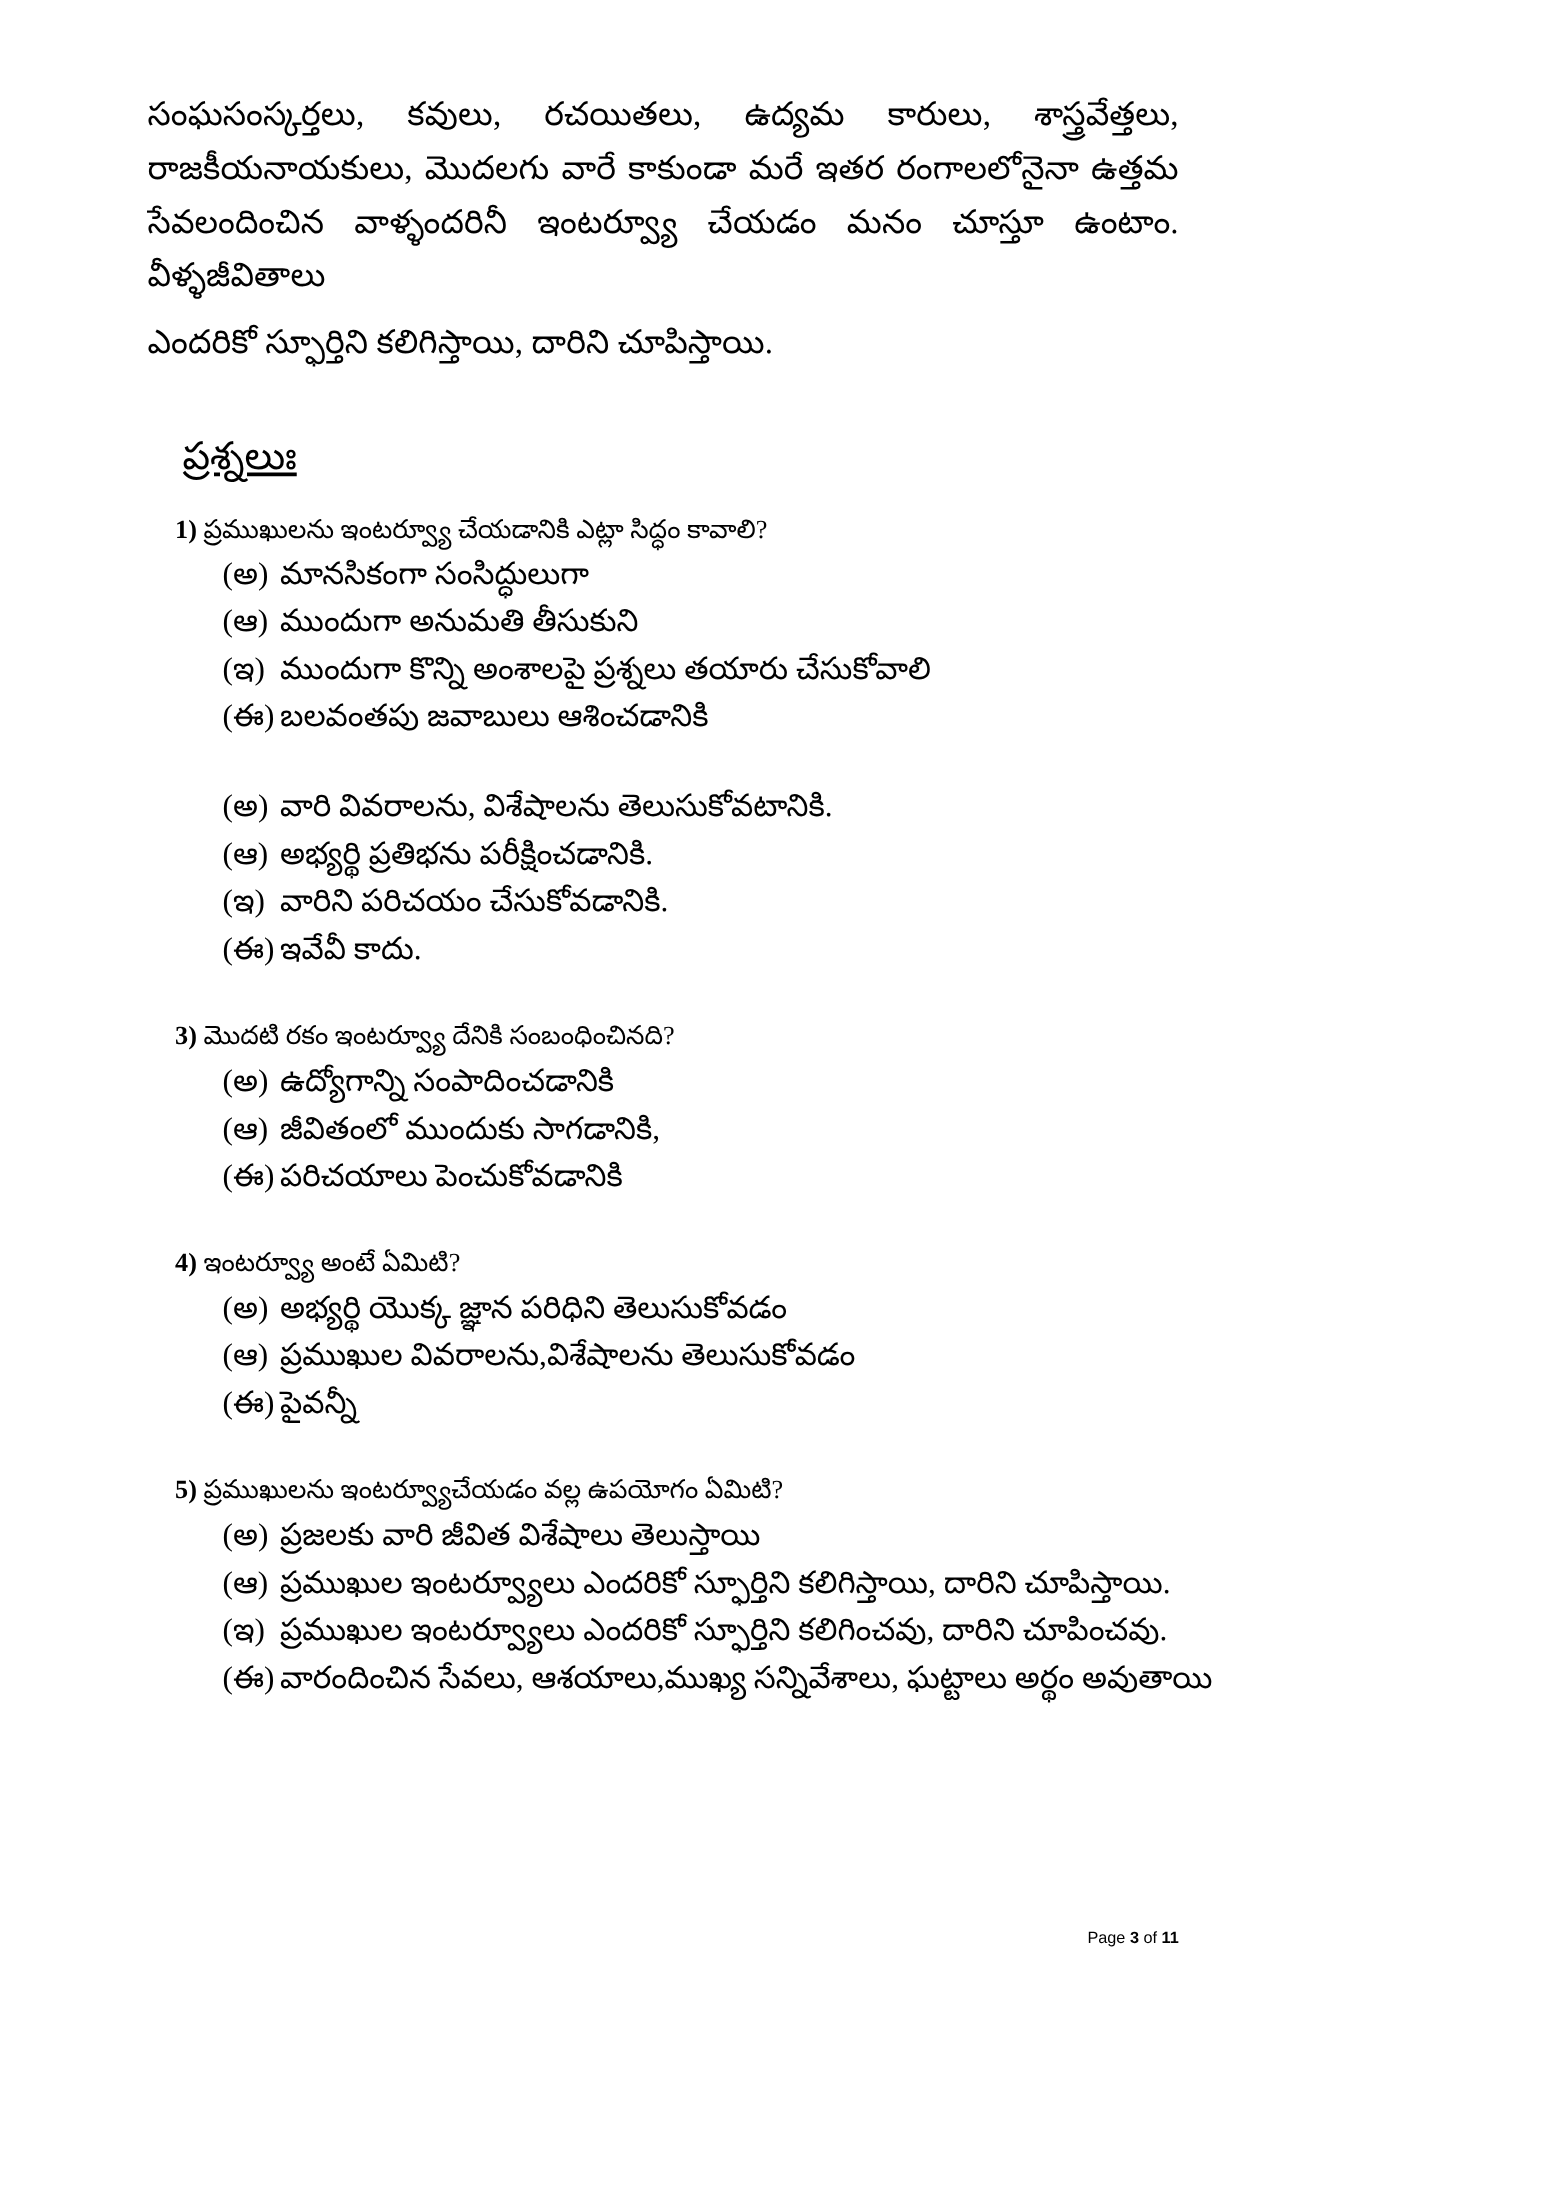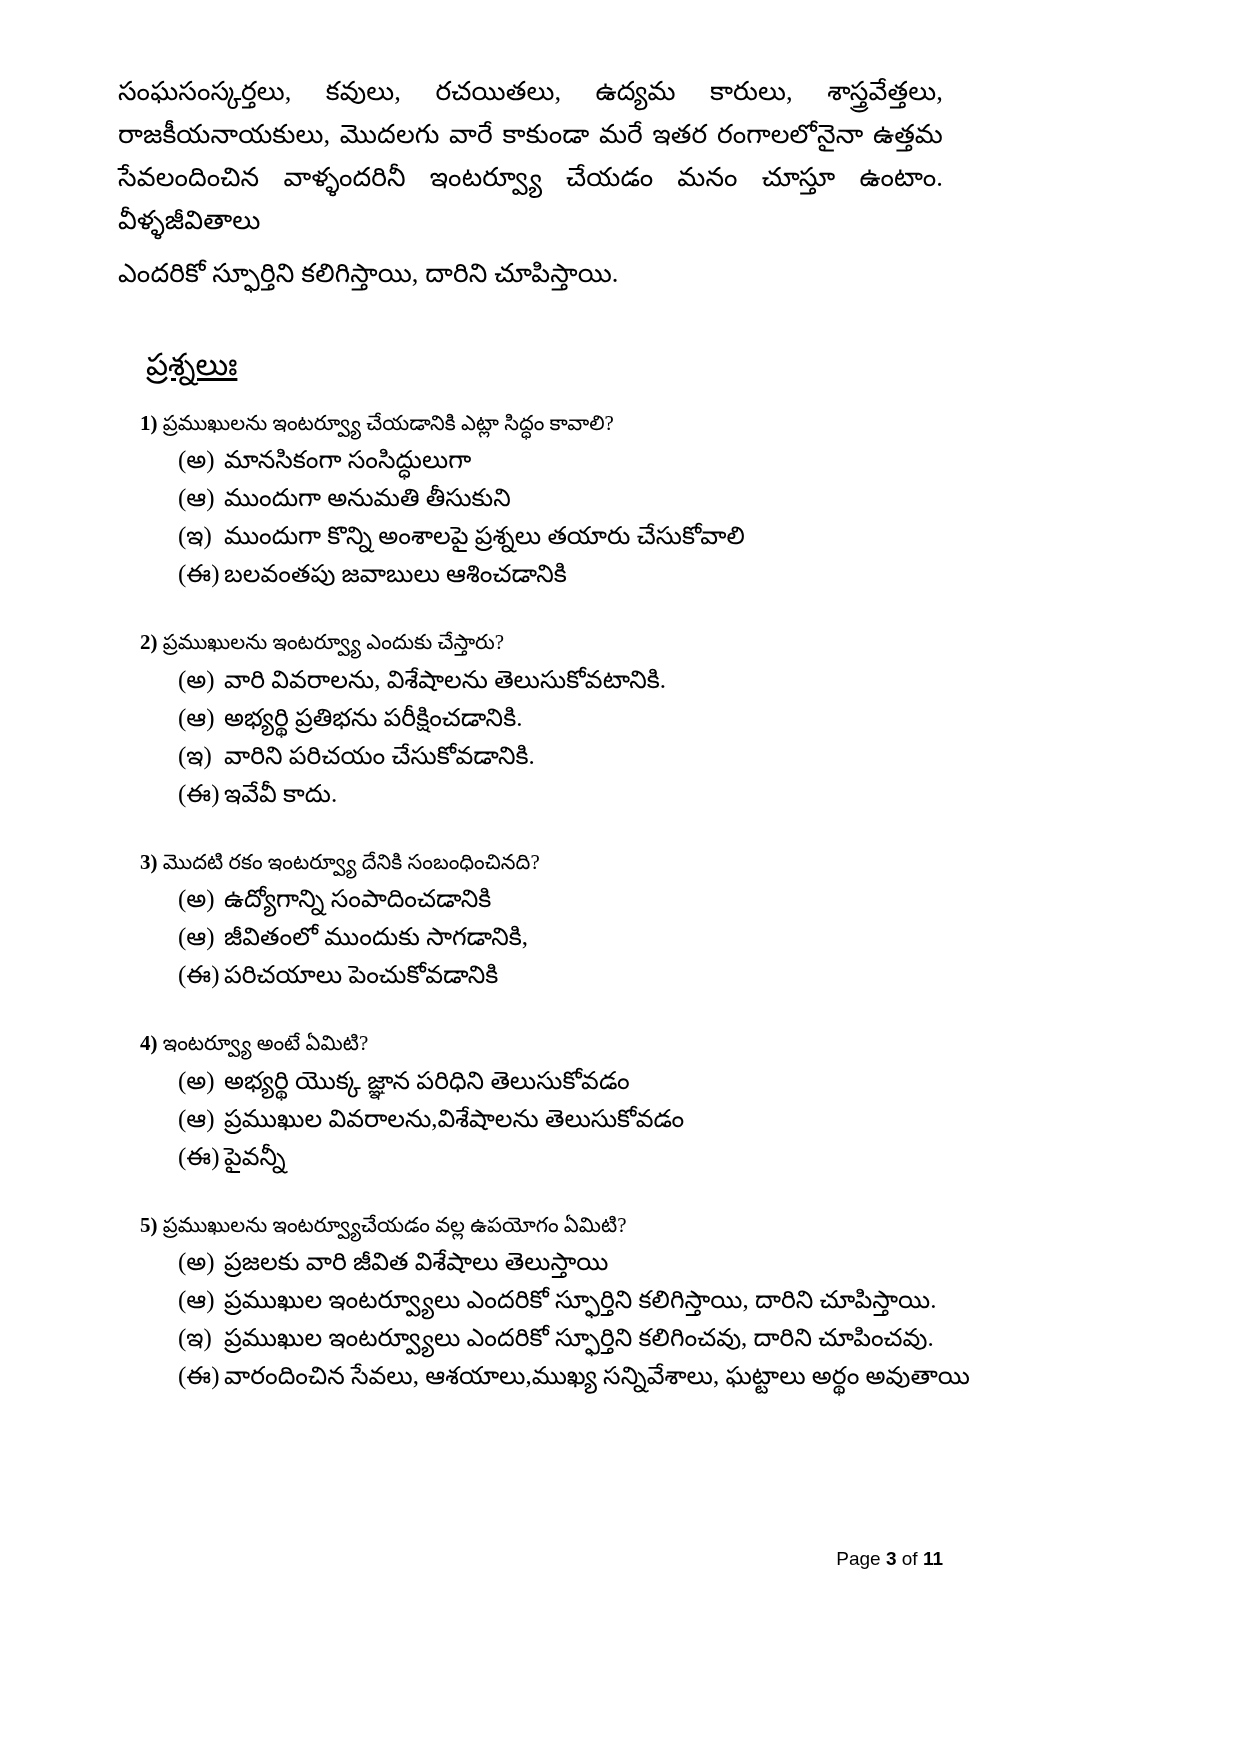--- a/index.html
+++ b/index.html
@@ -66,24 +66,24 @@
     white-space: nowrap;
   }
   .opt-label {
     display: inline-block;
     min-width: 46px;
   }
   .footer {
     position: absolute;
     left: 0;
     right: 112px;
-    bottom: 184px;
+    bottom: 197px;
     text-align: right;
     font-family: "Liberation Sans", sans-serif;
-    font-size: 19px;
+    font-size: 13px;
   }
   .footer b {
     font-weight: bold;
   }
 </style>
 </head>
 <body>
 
 <div class="page">
 
@@ -113,24 +113,20 @@
       <li class="option-item">
         <span class="opt-label">(ఇ)</span><span>ముందుగా కొన్ని అంశాలపై ప్రశ్నలు తయారు చేసుకోవాలి</span>
       </li>
       <li class="option-item">
         <span class="opt-label">(ఈ)</span><span>బలవంతపు జవాబులు ఆశించడానికి</span>
       </li>
     </ul>
   </div>
 
   <div class="question-block">
-    <p class="question-line">
-      <span class="q-num">2)</span>
-      <span>ప్రముఖులను ఇంటర్వ్యూ ఎందుకు చేస్తారు?</span>
-    </p>
     <ul class="option-list">
       <li class="option-item">
         <span class="opt-label">(అ)</span><span>వారి వివరాలను, విశేషాలను తెలుసుకోవటానికి.</span>
       </li>
       <li class="option-item">
         <span class="opt-label">(ఆ)</span><span>అభ్యర్థి ప్రతిభను పరీక్షించడానికి.</span>
       </li>
       <li class="option-item">
         <span class="opt-label">(ఇ)</span><span>వారిని పరిచయం చేసుకోవడానికి.</span>
       </li>

